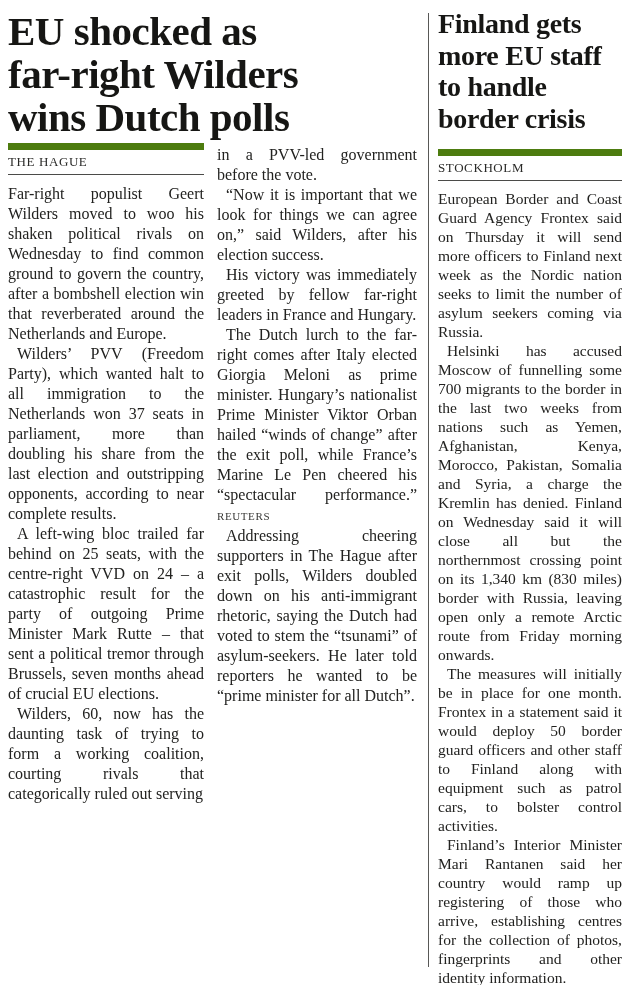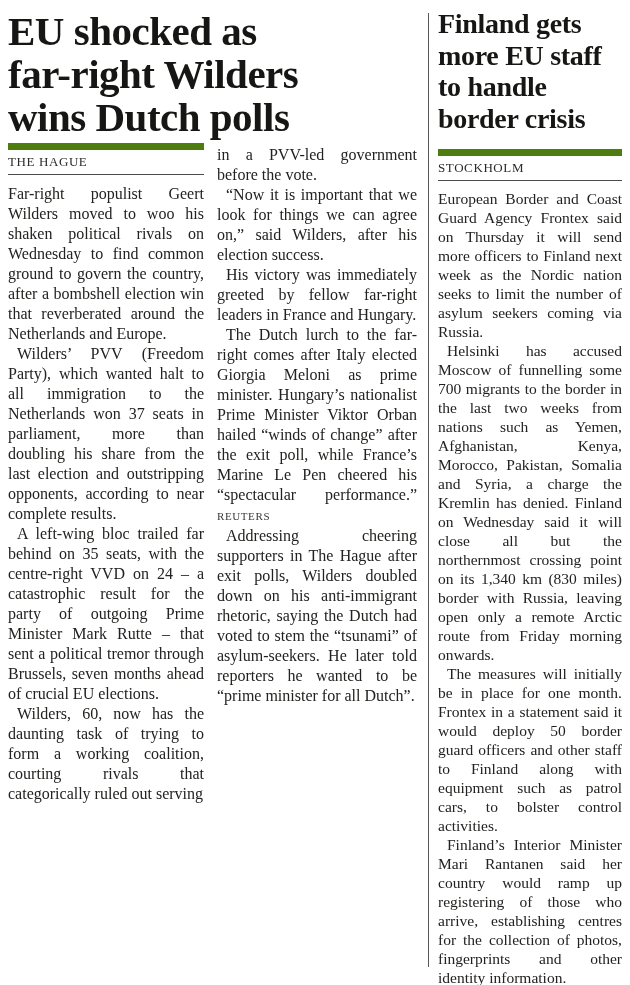--- a/index.html
+++ b/index.html
@@ -97,21 +97,21 @@
 far-right Wilders
 wins Dutch polls</h1>
 
     <div class="lead-cols">
 
       <div class="col-a">
         <div class="dateline">THE HAGUE</div>
         <div class="body-copy">
           <p>Far-right populist Geert Wilders moved to woo his shaken political rivals on Wednesday to find common ground to govern the country, after a bombshell election win that reverberated around the Netherlands and Europe.</p>
           <p>Wilders’ PVV (Freedom Party), which wanted halt to all immigration to the Netherlands won 37 seats in parliament, more than doubling his share from the last election and outstripping opponents, according to near complete results.</p>
-          <p>A left-wing bloc trailed far behind on 35 seats, with the centre-right VVD on 24 – a catastrophic result for the party of outgoing Prime Minister Mark Rutte – that sent a political tremor through Brussels, seven months ahead of crucial EU elections.</p>
+          <p>A left-wing bloc trailed far behind on 25 seats, with the centre-right VVD on 24 – a catastrophic result for the party of outgoing Prime Minister Mark Rutte – that sent a political tremor through Brussels, seven months ahead of crucial EU elections.</p>
           <p>Wilders, 60, now has the daunting task of trying to form a working coalition, courting rivals that categorically ruled out serving</p>
         </div>
       </div>
 
       <div class="col-b">
         <div class="body-copy">
           <p>in a PVV-led government before the vote.</p>
           <p>“Now it is important that we look for things we can agree on,” said Wilders, after his election success.</p>
           <p>His victory was immediately greeted by fellow far-right leaders in France and Hungary.</p>
           <p><span>The Dutch lurch to the far-right comes after Italy elected Giorgia Meloni as prime minister. Hungary’s nationalist Prime Minister Viktor Orban hailed “winds of change” after the exit poll, while France’s Marine Le Pen cheered his “spectacular performance.”</span> <span class="credit">REUTERS</span></p>

